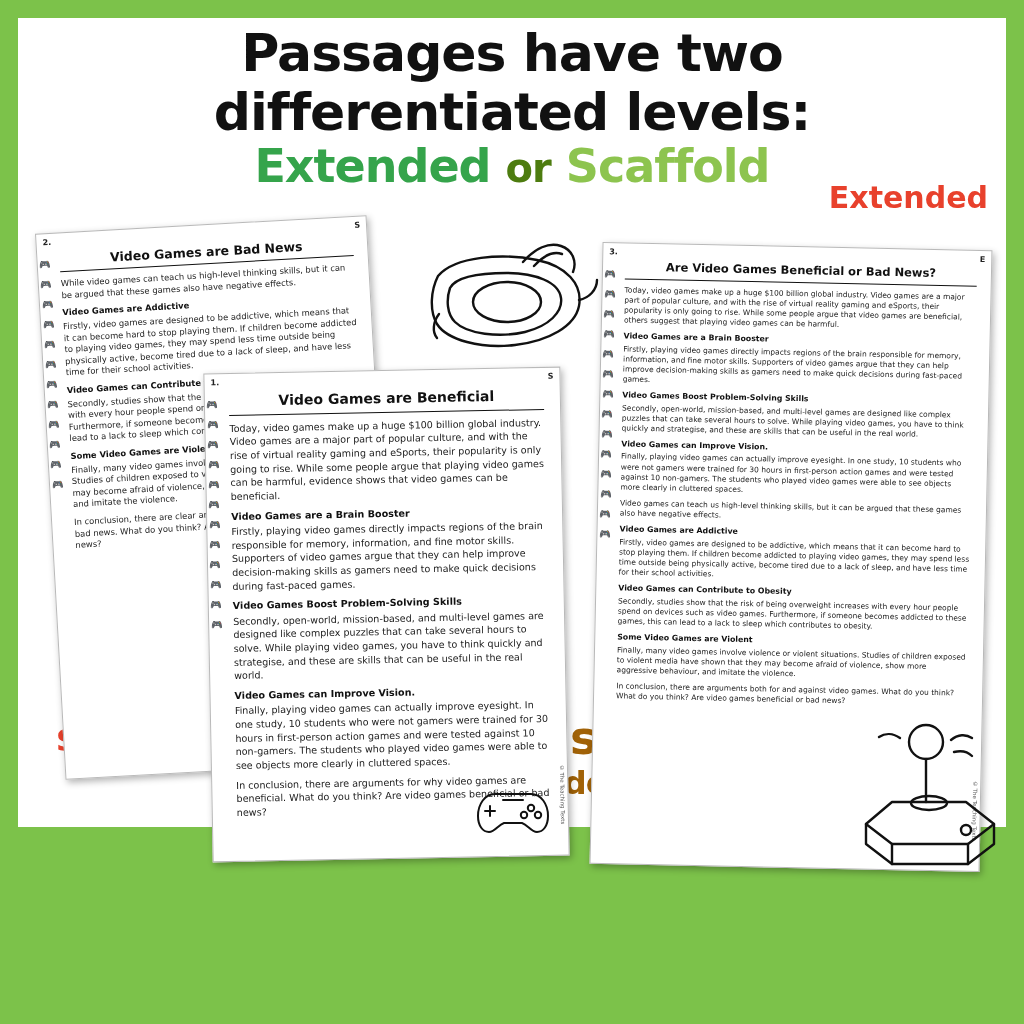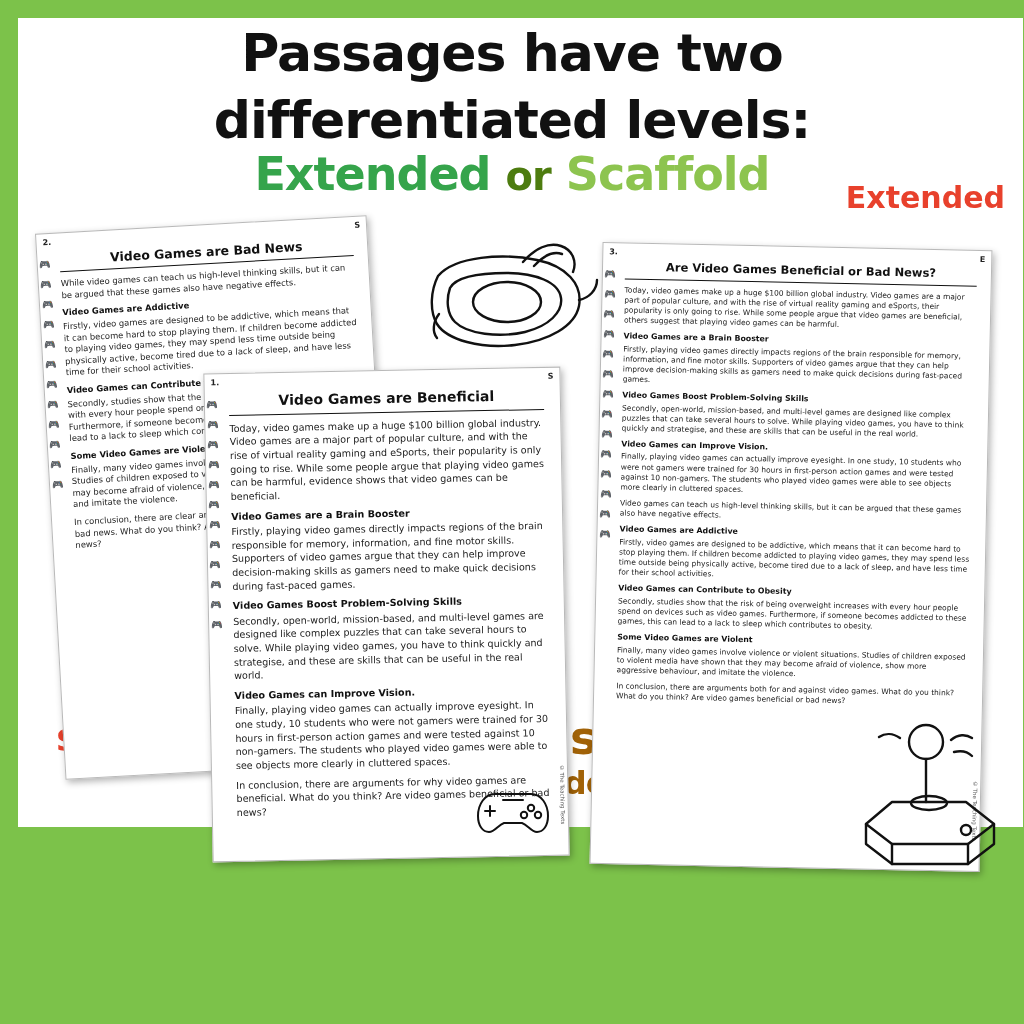--- a/index.html
+++ b/index.html
@@ -7,34 +7,33 @@
     width:1024px;height:1024px;
     background:#7cc24a;
     font-family:"DejaVu Sans", sans-serif;
     overflow:hidden;
   }
   #stage{
     position:absolute;
     left:18px;top:18px;
     width:988px;height:809px;
     background:#ffffff;
-    padding-left:17px;
   }
   
   .headline{
     position:absolute;left:0;top:10px;width:988px;
     text-align:center;
     font-family:"DejaVu Sans", sans-serif;
     font-weight:bold;
     color:#111;
     line-height:0.98;
     letter-spacing:-1px;
   }
   .headline .l1{font-size:52px;display:block;}
-  .headline .l2{font-size:52px;display:block;margin-top:16px;}
+  .headline .l2{font-size:52px;display:block;margin-top:8px;}
   .headline .l3{font-size:46px;display:block;margin-top:6px;}
   .hl-extended{color:#35a44b;}
   .hl-or{color:#4d7c0f;font-size:40px;}
   .hl-scaffold{color:#8dc44f;}
 
   
   .footer{
     position:absolute;left:0;bottom:28px;width:988px;
     text-align:center;color:#a16207;font-weight:bold;
     line-height:1.0;letter-spacing:-1px;

